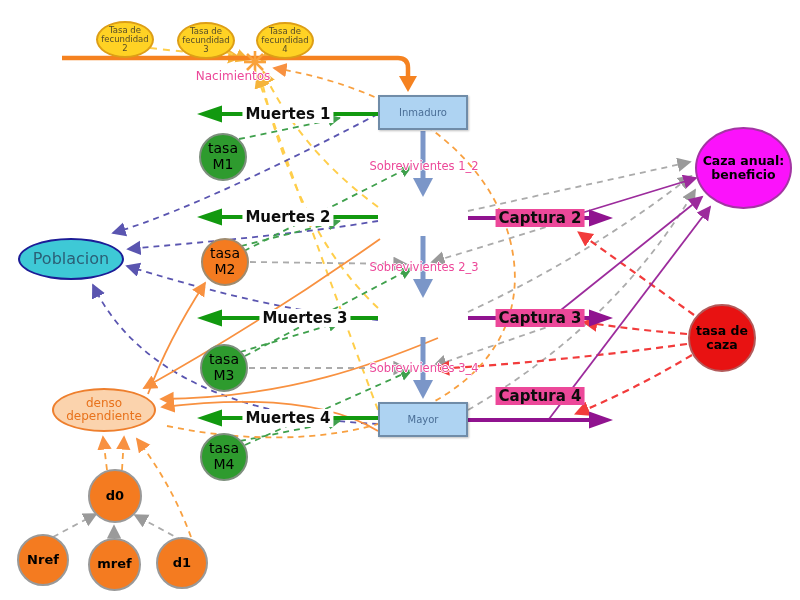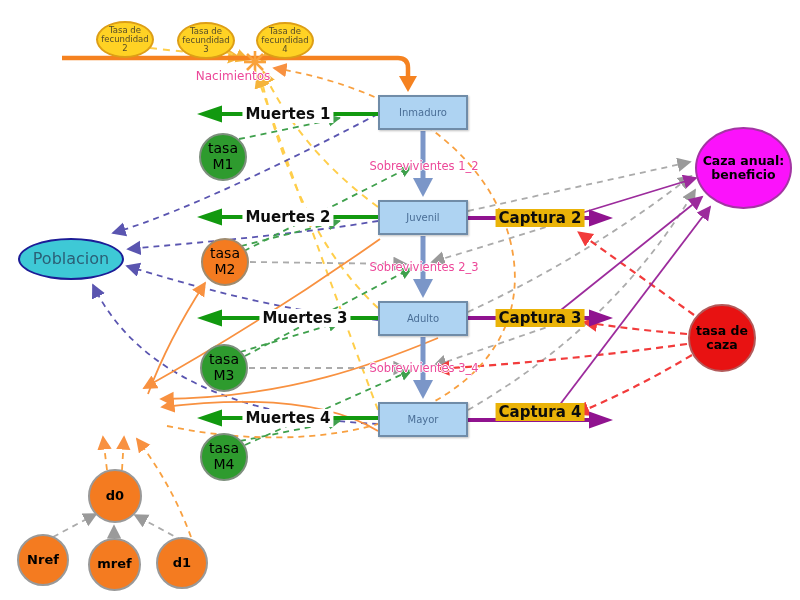--- a/index.html
+++ b/index.html
@@ -20,21 +20,21 @@
        color:#2b5f76;font-size:16px;}
   .denso{width:104px;height:44px;background:#fbd3ad;border:2px solid #ee7f2d;
          color:#e8721c;font-size:12px;}
   .caza{width:97px;height:82px;background:#fb12fb;border:2.5px solid #a335a3;
         color:#000;font-weight:bold;font-size:12.5px;justify-content:center;}
   .tcaza{width:68px;height:68px;background:#e81212;border:2.5px solid #b35a5a;
          color:#000;font-weight:bold;font-size:12.5px;}
   .param{background:#f47b20;border:2.5px solid #999;color:#000;font-weight:bold;font-size:13px;}
   .flowlabel{position:absolute;z-index:3;transform:translate(-50%,-50%);white-space:nowrap;}
   .muertes{font-weight:bold;font-size:15px;color:#0d0d0d;background:#fff;padding:0 3px;}
-  .captura{font-weight:bold;font-size:15px;color:#0d0d0d;background:#eab308;padding:0 3px;}
+  .captura{font-weight:bold;font-size:15px;color:#0d0d0d;background:#ec4899;padding:0 3px;}
   .softblue{color:#ec4899;font-size:12px;
             text-shadow:1px 0 #fff,-1px 0 #fff,0 1px #fff,0 -1px #fff;}
   .sobrev{font-size:11.5px;}
 </style>
 </head>
 <body>
 
 <div id="canvas">
 
   <svg id="wires" width="800" height="600" viewBox="0 0 800 600">
@@ -165,26 +165,20 @@
       <line x1="468" y1="318" x2="590" y2="318" stroke="#90138f" stroke-width="4"></line>
       <polygon points="613,318 589,309.5 589,326.5" fill="#90138f"></polygon>
       <line x1="468" y1="420" x2="590" y2="420" stroke="#90138f" stroke-width="4"></line>
       <polygon points="613,420 589,411.5 589,428.5" fill="#90138f"></polygon>
     </g>
   </svg>
 
   <div class="node stock" style="left:378px;top:95px">
       <span>Inmaduro</span>
     </div>
-  <div class="node stock" style="left:378px;top:200px">
-      <span>Juvenil</span>
-    </div>
-  <div class="node stock" style="left:378px;top:301px">
-      <span>Adulto</span>
-    </div>
   <div class="node stock" style="left:378px;top:402px">
       <span>Mayor</span>
     </div>
 
   <div class="node ell fec" style="left:96px;top:21px">
     <span>Tasa de</span>
     <span>fecundidad</span>
     <span>2</span>
   </div>
   <div class="node ell fec" style="left:177px;top:22px">
@@ -211,20 +205,24 @@
     <span>M3</span>
   </div>
   <div class="node ell tasa green" style="left:200px;top:433px">
     <span>tasa</span>
     <span>M4</span>
   </div>
 
   <div class="node ell pob" style="left:18px;top:238px">
     <span>Poblacion</span>
   </div>
+  <div class="node ell denso" style="left:52px;top:388px">
+    <span>denso</span>
+    <span>dependiente</span>
+  </div>
   <div class="node ell caza" style="left:695px;top:127px">
     <span>Caza anual:</span>
     <span>beneficio</span>
   </div>
   <div class="node ell tcaza" style="left:688px;top:304px">
     <span>tasa de</span>
     <span>caza</span>
   </div>
 
   <div class="node ell param" style="left:88px;top:469px;width:54px;height:54px">
@@ -246,15 +244,15 @@
   <div class="flowlabel muertes" style="left:288px;top:217px">Muertes 2</div>
   <div class="flowlabel muertes" style="left:305px;top:318px">Muertes 3</div>
   <div class="flowlabel muertes" style="left:288px;top:418px">Muertes 4</div>
 
   <div class="flowlabel softblue sobrev" style="left:424px;top:166px">Sobrevivientes 1_2</div>
   <div class="flowlabel softblue sobrev" style="left:424px;top:267px">Sobrevivientes 2_3</div>
   <div class="flowlabel softblue sobrev" style="left:424px;top:368px">Sobrevivientes 3_4</div>
 
   <div class="flowlabel captura" style="left:540px;top:218px">Captura 2</div>
   <div class="flowlabel captura" style="left:540px;top:318px">Captura 3</div>
-  <div class="flowlabel captura" style="left:540px;top:412px">Captura 4</div>
+  <div class="flowlabel captura" style="left:540px;top:396px">Captura 4</div>
 
 </div>
 
 </body></html>

